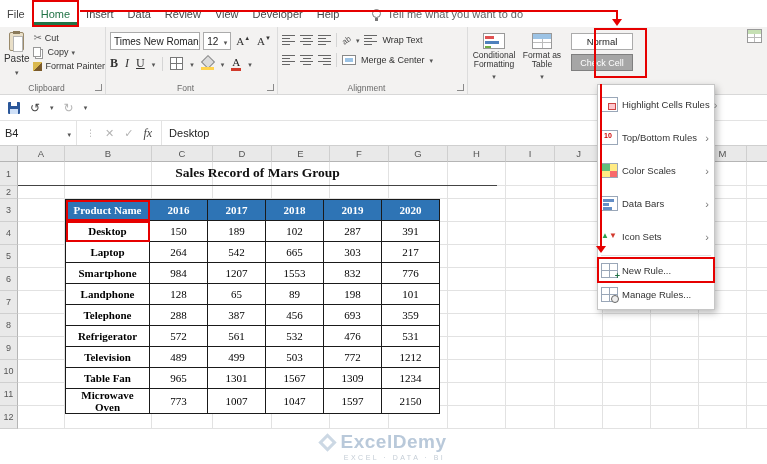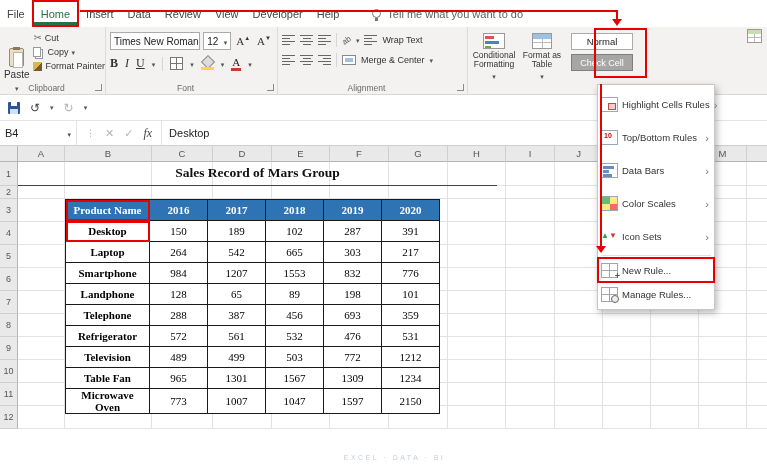--- a/index.html
+++ b/index.html
@@ -20,21 +20,21 @@
   
   .ribbon { position:absolute; top:27px; left:0; right:0; height:68px; background:#f3f2f1;
             border-bottom:1px solid #d8d8d8; display:flex; z-index:1; }
   .group { position:relative; height:100%; border-right:1px solid #dcdcdc; }
   .group-label { position:absolute; bottom:1px; left:0; right:12px; text-align:center; font-size:8.5px; color:#696969; }
   .launcher { position:absolute; bottom:3px; right:3px; width:7px; height:7px;
               border-right:1px solid #8a8a8a; border-bottom:1px solid #8a8a8a; }
   .dd::after { content:"▾"; font-size:7px; color:#555; }
 
   .g-clipboard { width:106px; display:flex; }
-  .paste-btn { width:40px; display:flex; flex-direction:column; align-items:center; padding-top:21px; gap:2px; font-size:10px; color:#333; }
+  .paste-btn { width:40px; display:flex; flex-direction:column; align-items:center; padding-top:5px; gap:2px; font-size:10px; color:#333; }
   .paste-icon { width:15px; height:19px; background:#e9dfc8; border:1px solid #9a8a6a; border-radius:2px; position:relative; }
   .paste-icon::before { content:""; position:absolute; left:3px; top:-2px; width:7px; height:3px; background:#8a7a5a; }
   .paste-icon::after { content:""; position:absolute; left:3px; right:0px; top:3px; bottom:-2px; background:#fff; border:1px solid #b5b5b5; }
   .small-col { display:flex; flex-direction:column; padding-top:6px; gap:4px; font-size:9px; color:#333; }
   .sbtn { display:flex; align-items:center; gap:3px; white-space:nowrap; }
   .cut-icon { font-size:10px; color:#6e6e6e; line-height:1; }
   .copy-icon { width:8px; height:10px; border:1px solid #999; background:#fff; box-shadow:2px 2px 0 -1px #fff, 2px 2px 0 0 #999; margin-right:3px; }
   .fp-icon { width:9px; height:9px; background:linear-gradient(135deg,#d9b84f 0 55%, #7a5a2a 55% 100%); }
 
   .g-font { width:172px; padding:5px 4px 12px; }
@@ -648,43 +648,47 @@
             <td>773</td>
             <td>1007</td>
             <td>1047</td>
             <td>1597</td>
             <td>2150</td>
           </tr>
         </tbody>
     </table>
 
     <div class="watermark">
+      <div class="wm-row">
+        <span class="wm-diamond"></span>
+        <span class="wm-name">ExcelDemy</span>
+      </div>
       <div class="wm-tag">EXCEL · DATA · BI</div>
     </div>
   </div>
 
   <div class="cfmenu">
       <div class="cfitem">
         <span class="mi highlight-cells-rules-icon"></span>
         <span class="milabel">Highlight Cells Rules</span>
         <span class="subarr"></span>
       </div>
       <div class="cfitem">
         <span class="mi top-bottom-rules-icon"></span>
         <span class="milabel">Top/Bottom Rules</span>
         <span class="subarr"></span>
       </div>
       <div class="cfitem">
+        <span class="mi color-scales-icon"></span>
+        <span class="milabel">Color Scales</span>
+        <span class="subarr"></span>
+      </div>
+      <div class="cfitem">
         <span class="mi data-bars-icon"></span>
         <span class="milabel">Data Bars</span>
-        <span class="subarr"></span>
-      </div>
-      <div class="cfitem">
-        <span class="mi color-scales-icon"></span>
-        <span class="milabel">Color Scales</span>
         <span class="subarr"></span>
       </div>
       <div class="cfitem">
         <span class="mi icon-sets-icon"></span>
         <span class="milabel">Icon Sets</span>
         <span class="subarr"></span>
       </div>
       <div class="cfsep"></div>
       <div class="cfitem small boxed">
         <span class="mi new-rule-icon"></span>

